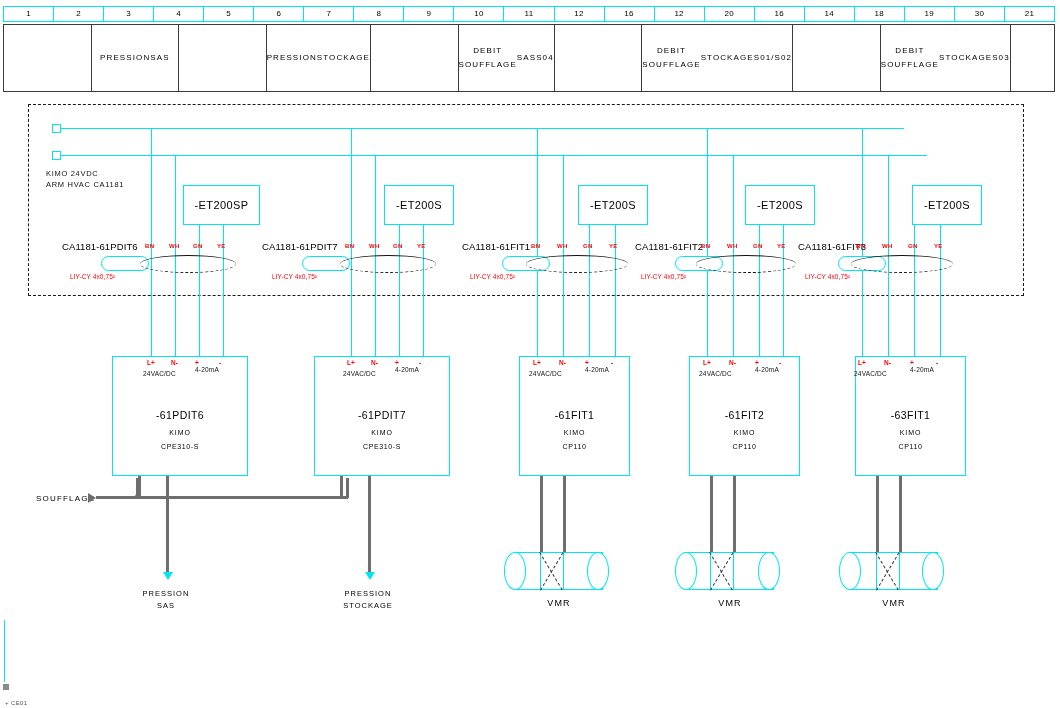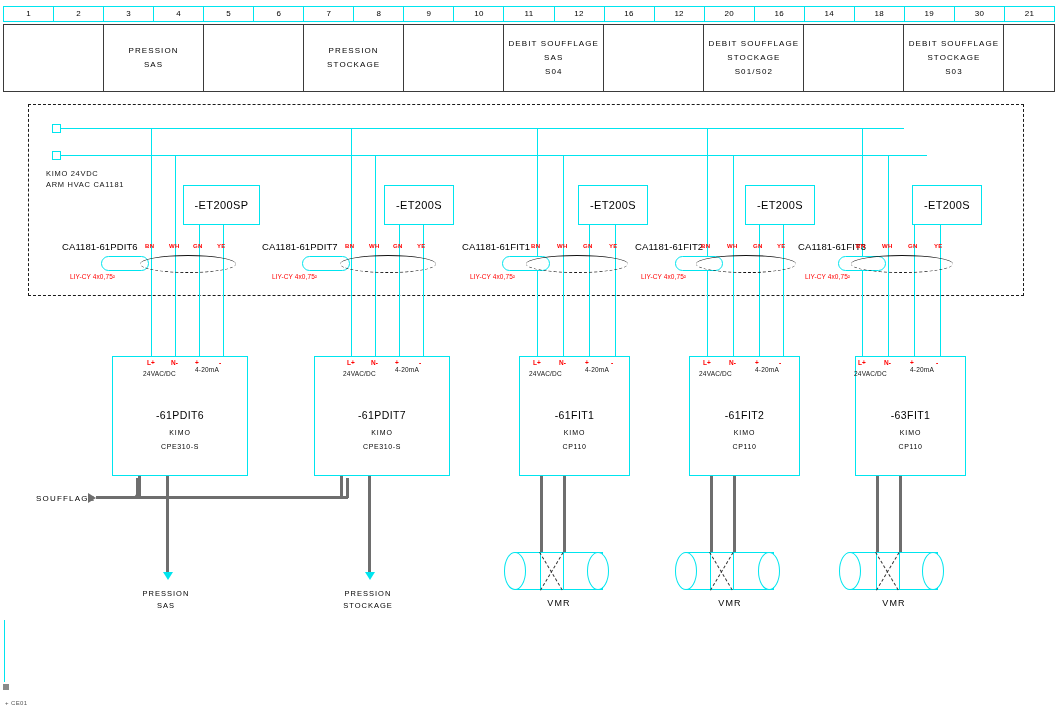--- a/index.html
+++ b/index.html
@@ -11,22 +11,22 @@
   .ruler{position:absolute;left:3px;top:6px;width:1052px;height:16px;
          border:1px solid #00e5ef;box-sizing:border-box;display:flex;}
   .ruler .cell{flex:1 1 0;border-right:1px solid #00e5ef;box-sizing:border-box;
                font-size:8px;line-height:14px;text-align:center;color:#000;letter-spacing:.3px;}
   .ruler .cell:last-child{border-right:none;}
 
   
   .band{position:absolute;left:3px;top:24px;width:1052px;height:68px;
         border:1.6px solid #3a3a3a;box-sizing:border-box;display:flex;}
   .band .seg{border-right:1.6px solid #3a3a3a;box-sizing:border-box;
-             display:flex;flex-direction:column;align-items:center;justify-content:center;
-             font-size:8px;letter-spacing:1.1px;line-height:14px;text-align:right;}
+             display:flex;flex-direction:row;align-items:center;justify-content:center;
+             font-size:8px;letter-spacing:1.1px;line-height:14px;text-align:center;}
   .band .seg:last-child{border-right:none;}
 
   
   .panel{position:absolute;left:28px;top:104px;width:996px;height:192px;
          border:1.3px dashed #1a1a1a;box-sizing:border-box;}
 
   
   .cy{position:absolute;background:#00e5ef;}
   .hline{height:1.4px;}
   .vline{width:1.4px;}

